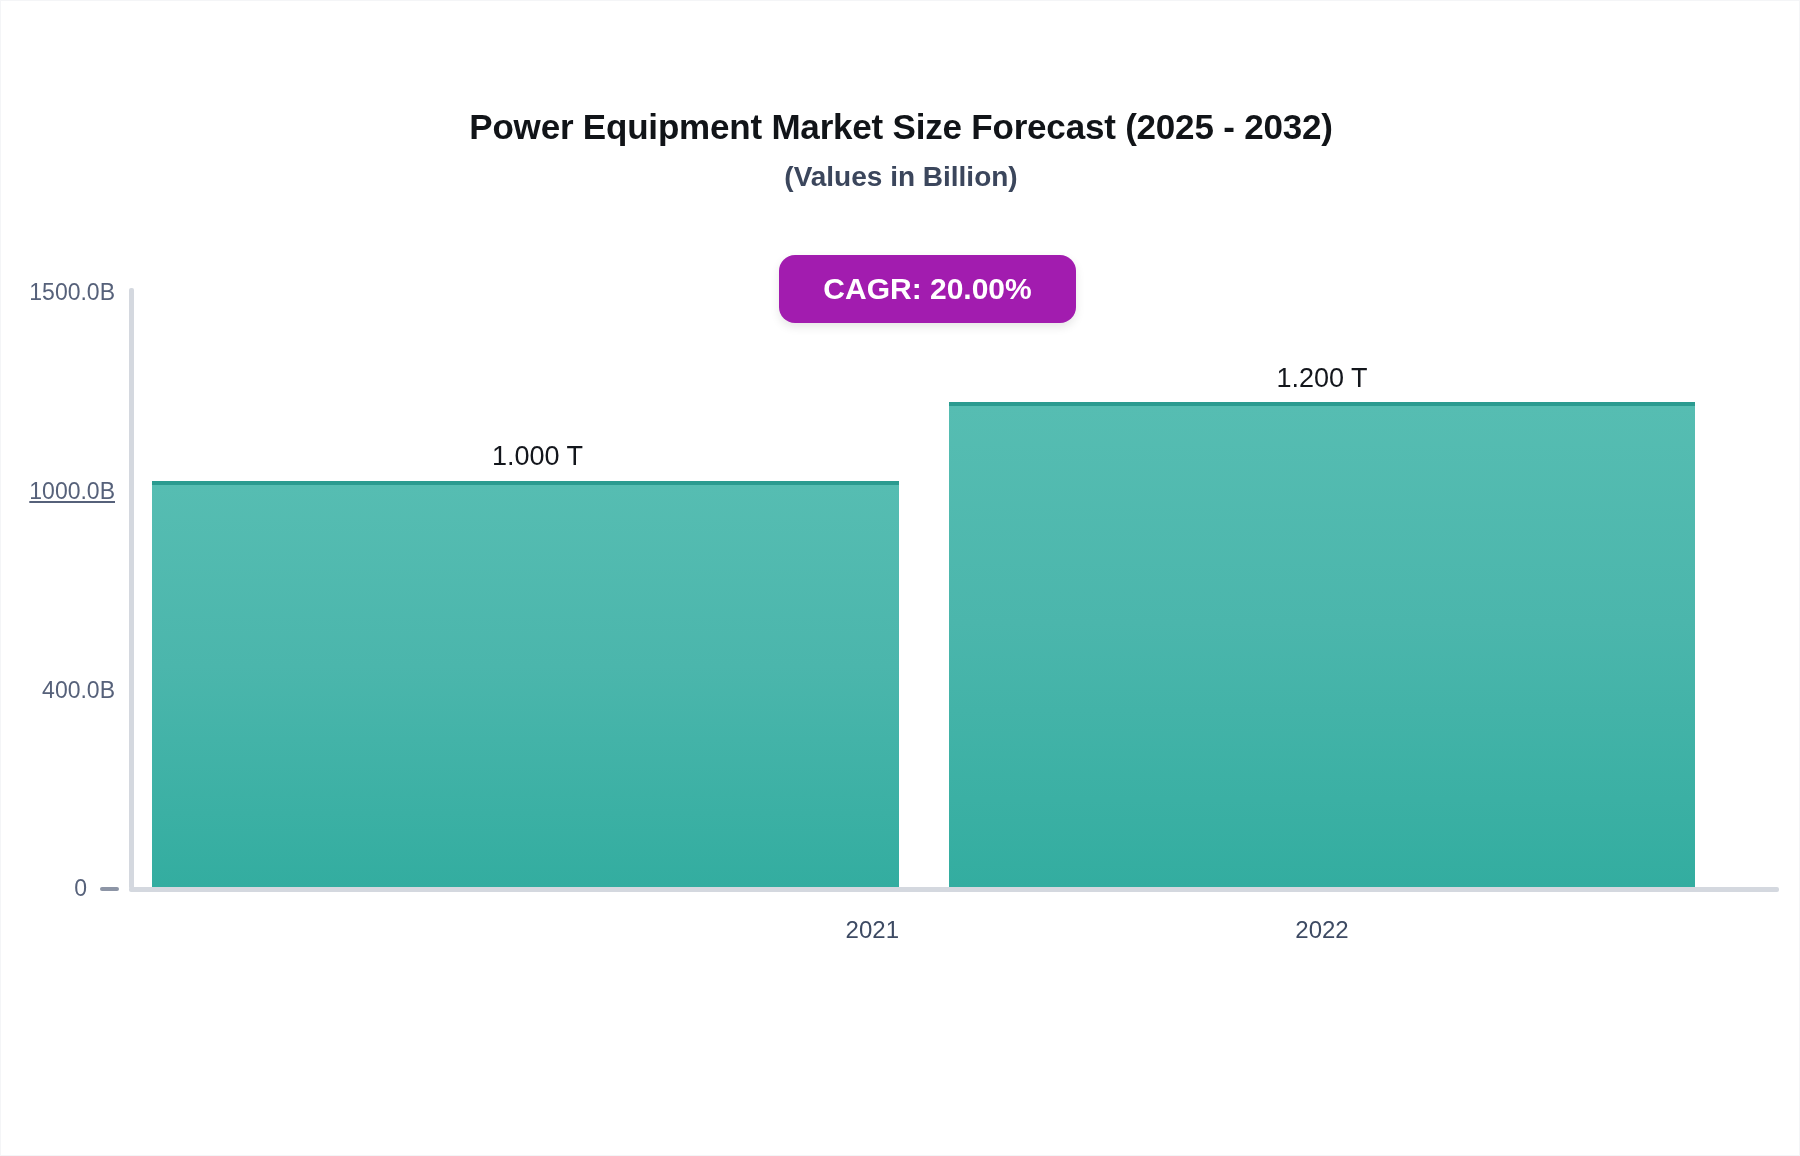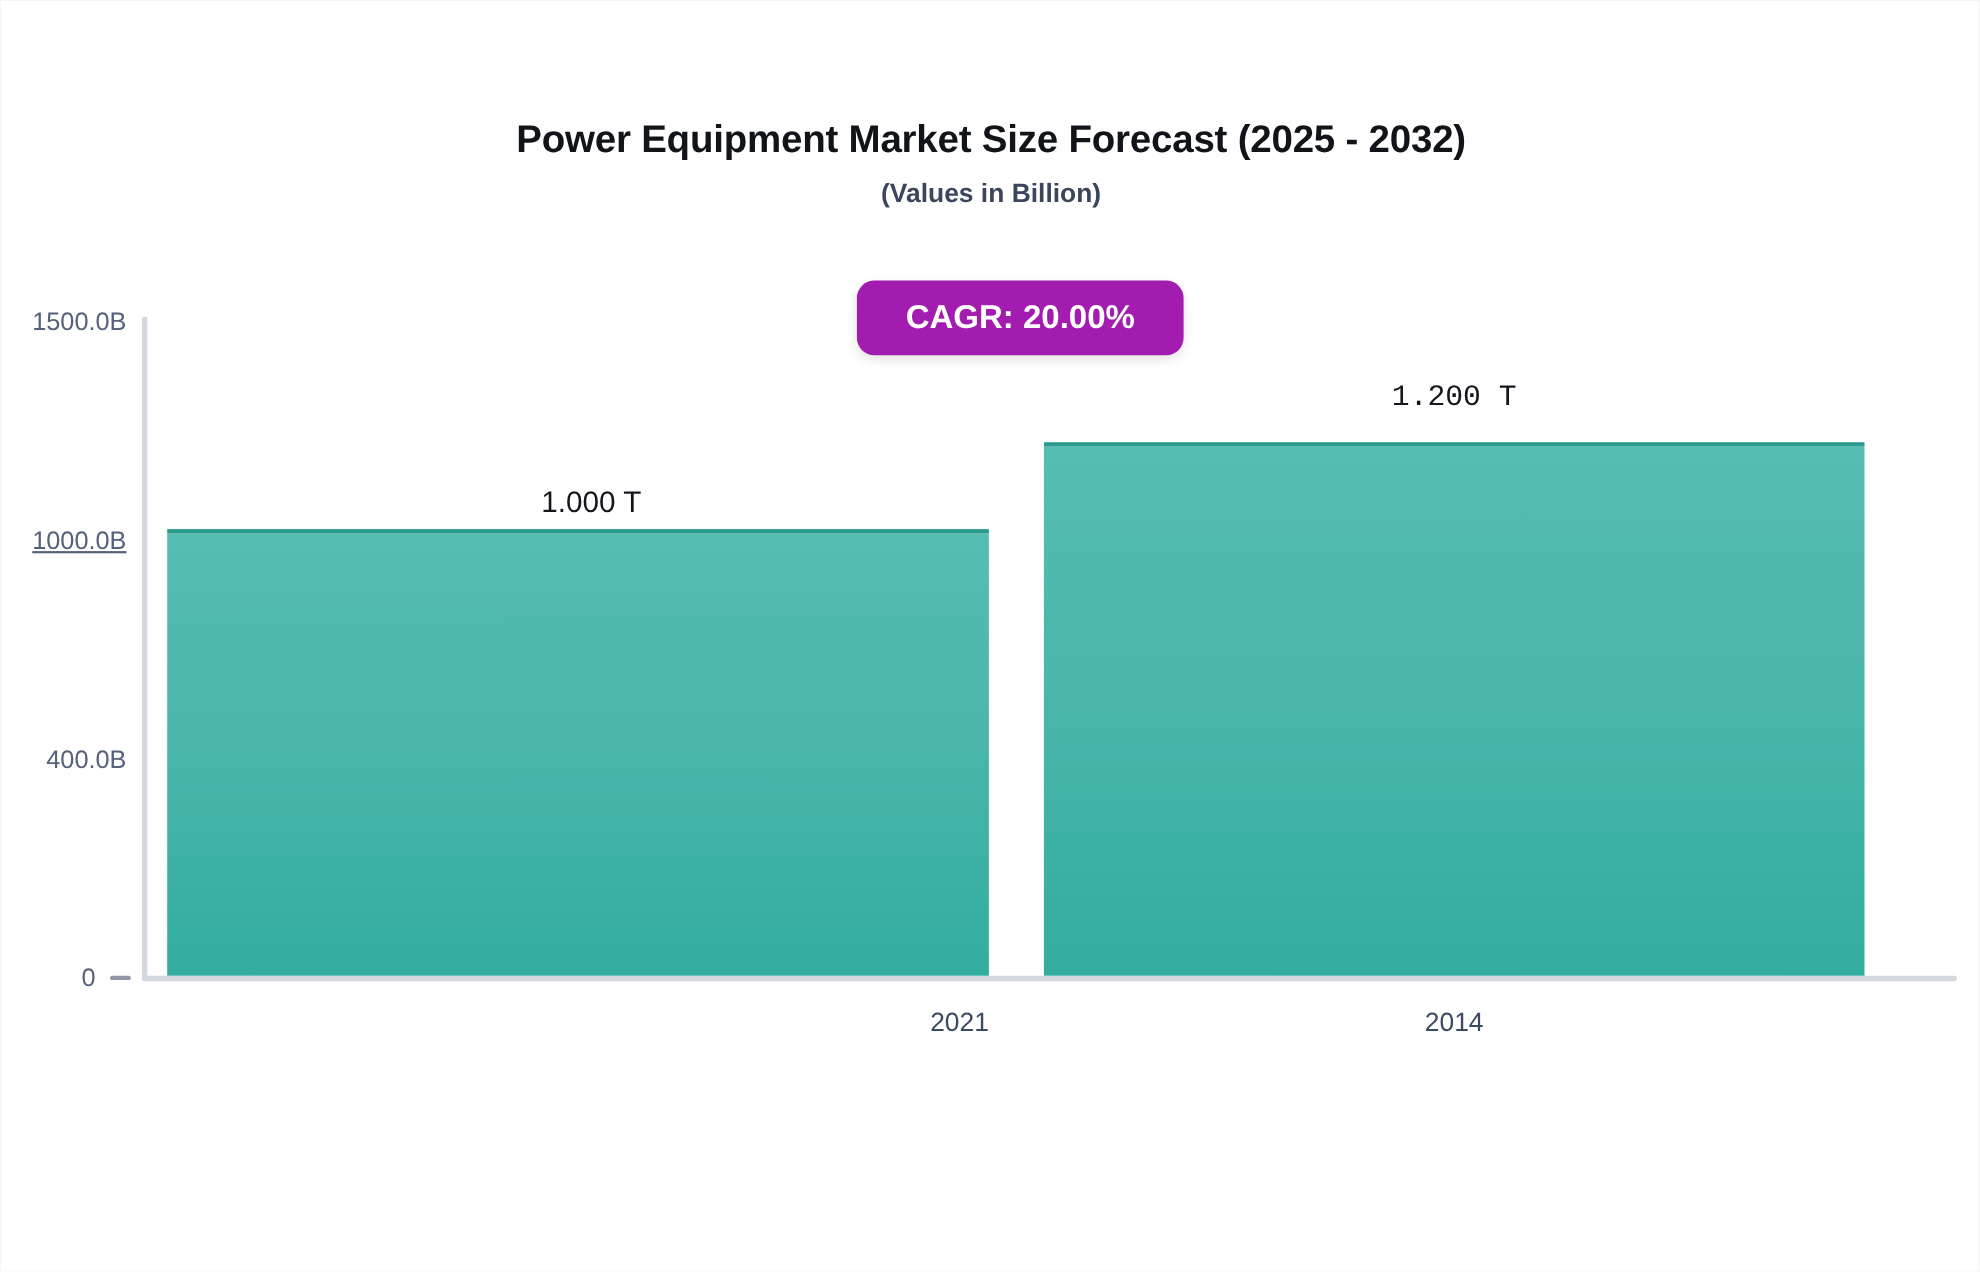--- a/index.html
+++ b/index.html
@@ -33,21 +33,21 @@
   }
   #chart-title {
     font-size: 35px;
     font-weight: bold;
     color: #111418;
     letter-spacing: -0.2px;
     line-height: 40px;
   }
   #chart-subtitle {
     margin-top: 14px;
-    font-size: 24px;
+    font-size: 28px;
     font-weight: bold;
     color: #3b465c;
     line-height: 32px;
   }
 
   
   #cagr-badge {
     position: absolute;
     left: 778px;
     top: 254px;
@@ -185,21 +185,21 @@
     <div class="y-tick-label" style="left:14px; top:477px; width:100px;text-decoration:underline;">1000.0B</div>
     <div class="y-tick-label" style="left:14px; top:676px; width:100px;">400.0B</div>
     <div class="y-tick-label" style="left:14px; top:874px; width:72px;">0</div>
 
     <div id="x-axis-line"></div>
 
     <div class="bar" style="left:151px; top:480px; width:747px; height:406px;"></div>
     <div class="bar" style="left:948px; top:401px; width:746px; height:485px;"></div>
 
     <div class="bar-value-label" style="left:163px; top:440px; width:747px;">1.000 T</div>
-    <div class="bar-value-label" style="left:948px; top:346px; width:746px;font-family:Liberation Mono, monospace;">1.200 T</div>
+    <div class="bar-value-label" style="left:948px; top:362px; width:746px;">1.200 T</div>
 
     <div class="x-tick-label" style="left:151px; top:915px; width:747px;text-align:right;">2021</div>
-    <div class="x-tick-label" style="left:948px; top:915px; width:746px;">2014</div>
+    <div class="x-tick-label" style="left:948px; top:915px; width:746px;">2022</div>
 
   </div>
 
 
 </div>
 
 </body></html>

